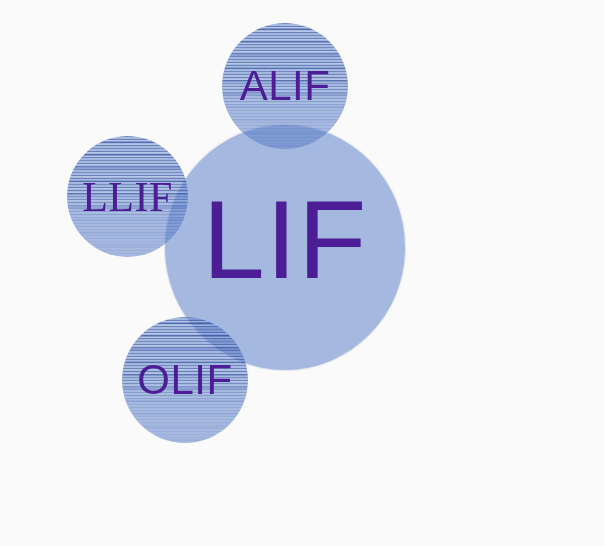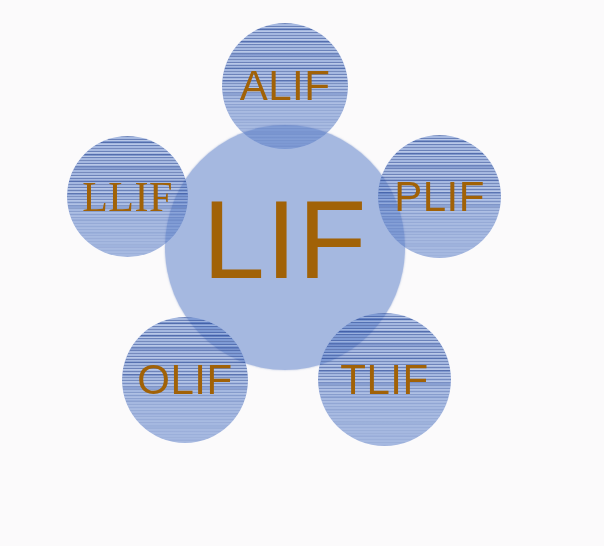--- a/index.html
+++ b/index.html
@@ -53,21 +53,21 @@
   }
   .alif { left: 222px; top: 23px;  width: 126px; height: 126px; }
   .llif { left: 67px;  top: 136px; width: 121px; height: 121px; font-family: Liberation Serif, serif; }
   .plif { left: 378px; top: 135px; width: 123px; height: 123px; }
   .olif { left: 122px; top: 317px; width: 126px; height: 126px; justify-content: center; }
   .tlif { left: 318px; top: 313px; width: 133px; height: 133px; }
 
   .label {
     position: relative;
     z-index: 1;
-    color: #a16207;
+    color: #4c1d95;
     font-size: 42px;
     font-weight: 400;
     letter-spacing: 0.5px;
     line-height: 1;
     user-select: none;
   }
   .central-label {
     font-size: 112px;
     letter-spacing: 1px;
     transform: translateY(-8px);
@@ -84,25 +84,19 @@
   </div>
 
   <div class="circle satellite alif">
     <span class="label">ALIF</span>
   </div>
 
   <div class="circle satellite llif">
     <span class="label">LLIF</span>
   </div>
 
-  <div class="circle satellite plif">
-    <span class="label">PLIF</span>
-  </div>
 
   <div class="circle satellite olif">
     <span class="label">OLIF</span>
   </div>
 
-  <div class="circle satellite tlif">
-    <span class="label">TLIF</span>
-  </div>
 
 </div>
 
 </body></html>

